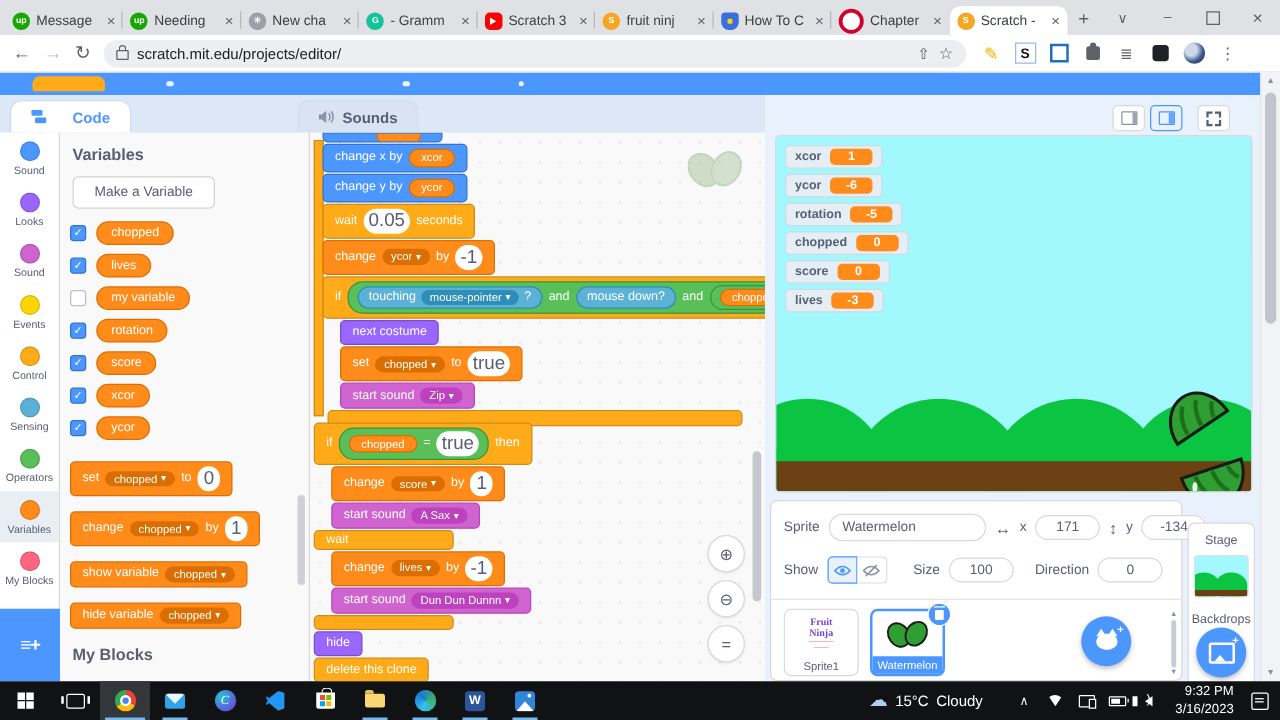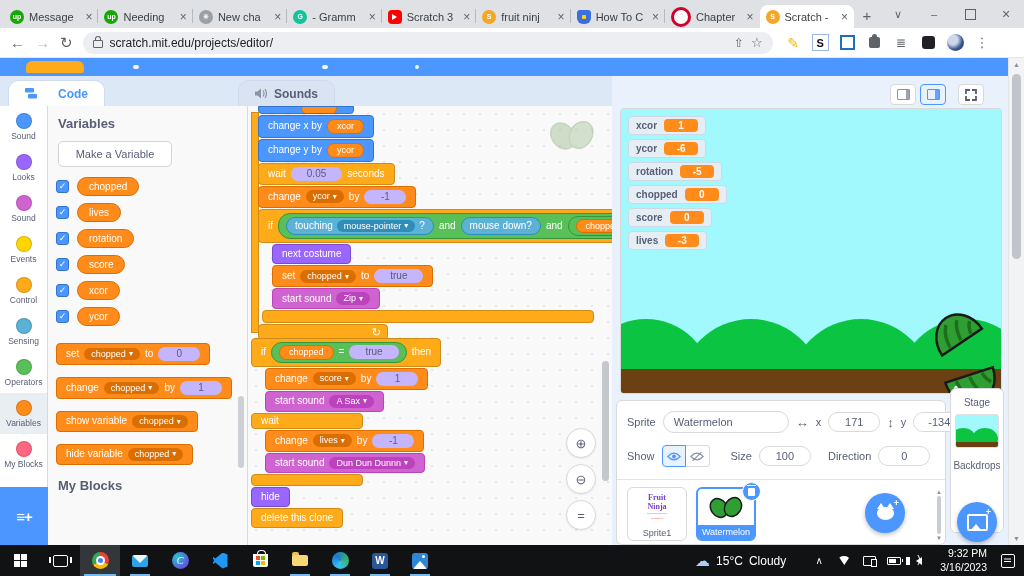--- a/index.html
+++ b/index.html
@@ -96,21 +96,21 @@
   .blk.inner{margin-left:14px;}
   .blk.cut{height:8px;width:96px;padding:0;border-radius:0 0 4px 4px;overflow:hidden;position:relative;}
   .blk.cut .cutoval{position:absolute;left:42px;top:-6px;width:34px;height:12px;background:#ff8c1a;border-radius:8px;border:1px solid #db6e00;}
   .blk.ifclose{width:332px;height:13px;padding:0;margin-left:4px;}
   .blk.loopend{width:130px;height:16px;padding:0 6px;justify-content:flex-end;}
   .blk.elsebar{width:112px;height:16px;padding:1px 9px;}
   .blk.endbar{width:112px;height:12px;padding:0;}
   .looparrow{font-size:11px;color:#fff;}
   .bp{display:inline-flex;align-items:center;}
   .bp.t{color:#fff;}
-  .bp.wnum{background:#c4b5fd;color:#575e75;border-radius:10px;padding:1px 16px;font-size:10px;min-width:10px;justify-content:center;}
+  .bp.wnum{background:#ffffff;color:#575e75;border-radius:10px;padding:1px 4px;font-size:15px;min-width:10px;justify-content:center;}
   .bp.ovar{background:#ff8c1a;border:1px solid #db6e00;border-radius:10px;padding:1px 9px;font-size:9px;color:#fff;}
   .bp.vdrop{background:#db6e00;border-radius:10px;padding:1px 7px;font-size:9px;color:#fff;}
   .bp.sdrop{background:#bd42bd;border-radius:10px;padding:1px 7px;font-size:9px;color:#fff;}
   .bp.bdrop{background:#2e8eb8;border-radius:10px;padding:1px 7px;font-size:9px;color:#fff;}
   .bp.vdrop::after,.bp.sdrop::after,.bp.bdrop::after{content:"▾";margin-left:3px;font-size:8px;}
   .bp.pillb{background:#5cb1d6;border:1px solid #2e8eb8;border-radius:12px;display:inline-flex;gap:4px;padding:2px 8px;align-items:center;text-align:center;}
   .bp.hexg,.bp.hexg2{background:#59c059;border:1px solid #389438;border-radius:12px;display:inline-flex;gap:5px;padding:2px 7px;align-items:center;}
   #arm1{position:absolute;left:3px;top:6px;width:8px;height:221px;background:#ffab19;border:1px solid #cf8b17;box-sizing:border-box;}
   #ghost{position:absolute;right:18px;top:12px;opacity:.45;}
   .zoomc{position:absolute;right:16px;width:28px;height:28px;background:#fff;border:1px solid #d9d9d9;border-radius:50%;
@@ -166,21 +166,21 @@
     box-shadow:0 2px 4px rgba(0,0,0,.25);}
   #fab-sprite{right:40px;top:92px;}
   .cathead{width:17px;height:13px;background:#fff;border-radius:45% 45% 50% 50%;position:relative;}
   .cathead::before,.cathead::after{content:"";position:absolute;top:-4px;width:0;height:0;
     border-left:4px solid transparent;border-right:4px solid transparent;border-bottom:6px solid #fff;}
   .cathead::before{left:0;}.cathead::after{right:0;}
   .fabplus{position:absolute;right:6px;top:5px;color:#fff;font-size:9px;font-weight:bold;}
   #listscroll{position:absolute;left:318px;top:88px;width:8px;height:52px;display:flex;flex-direction:column;align-items:center;justify-content:space-between;font-size:6px;color:#8a8f98;}
   #listscroll .thumbv{width:4px;flex:1;margin:1px 0;background:#c9cdd2;border-radius:2px;}
   
-  #stagecard{position:absolute;left:950px;top:330px;width:54px;height:145px;background:#fff;border:1px solid #d9d9d9;border-radius:6px;box-sizing:border-box;text-align:center;}
+  #stagecard{position:absolute;left:950px;top:360px;width:54px;height:145px;background:#fff;border:1px solid #d9d9d9;border-radius:6px;box-sizing:border-box;text-align:center;}
   #stagecard .clabel{font-size:10px;color:#575e75;margin-top:8px;}
   .minithumb{width:42px;height:32px;border-radius:3px;margin:6px auto 0;position:relative;overflow:hidden;background:#a2f9fd;border:1px solid #e0e0e0;}
   .minithumb .bump1,.minithumb .bump2{position:absolute;width:26px;height:22px;border-radius:50%;background:#0bc441;top:13px;}
   .minithumb .bump1{left:-6px;}.minithumb .bump2{left:16px;}
   .minithumb .soil{position:absolute;left:0;right:0;bottom:0;height:5px;background:#6b4113;}
   #stagecard .blabel{font-size:10px;color:#575e75;margin-top:12px;}
   #fab-backdrop{left:957px;top:444px;position:absolute;}
   .imgic{width:17px;height:13px;border:2px solid #fff;border-radius:2px;position:relative;overflow:hidden;}
   .imgic::before{content:"";position:absolute;left:1px;bottom:-2px;width:0;height:0;
     border-left:6px solid transparent;border-right:6px solid transparent;border-bottom:7px solid #fff;}
@@ -407,20 +407,24 @@
       <div id="varlist">
           <div class="varrow">
             <span class="cb on">✓</span>
             <span class="vpill">chopped</span>
           </div>
           <div class="varrow">
             <span class="cb on">✓</span>
             <span class="vpill">lives</span>
           </div>
           <div class="varrow">
+            <span class="cb"></span>
+            <span class="vpill">my variable</span>
+          </div>
+          <div class="varrow">
             <span class="cb on">✓</span>
             <span class="vpill">rotation</span>
           </div>
           <div class="varrow">
             <span class="cb on">✓</span>
             <span class="vpill">score</span>
           </div>
           <div class="varrow">
             <span class="cb on">✓</span>
             <span class="vpill">xcor</span>

